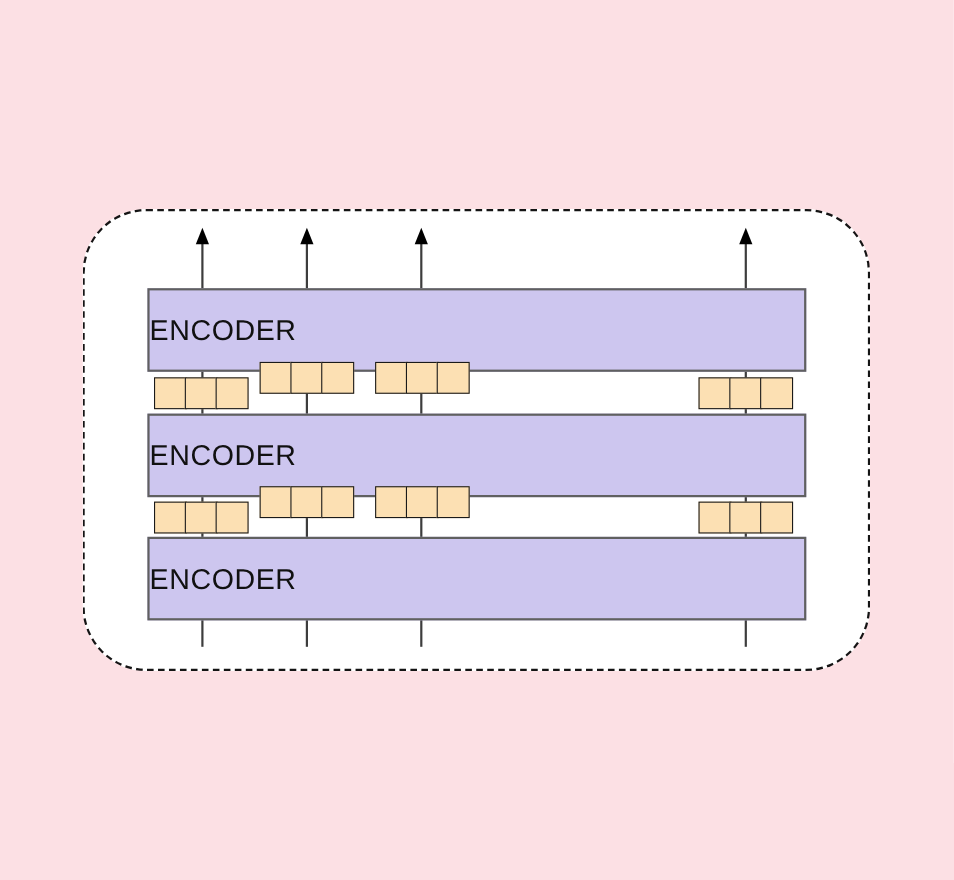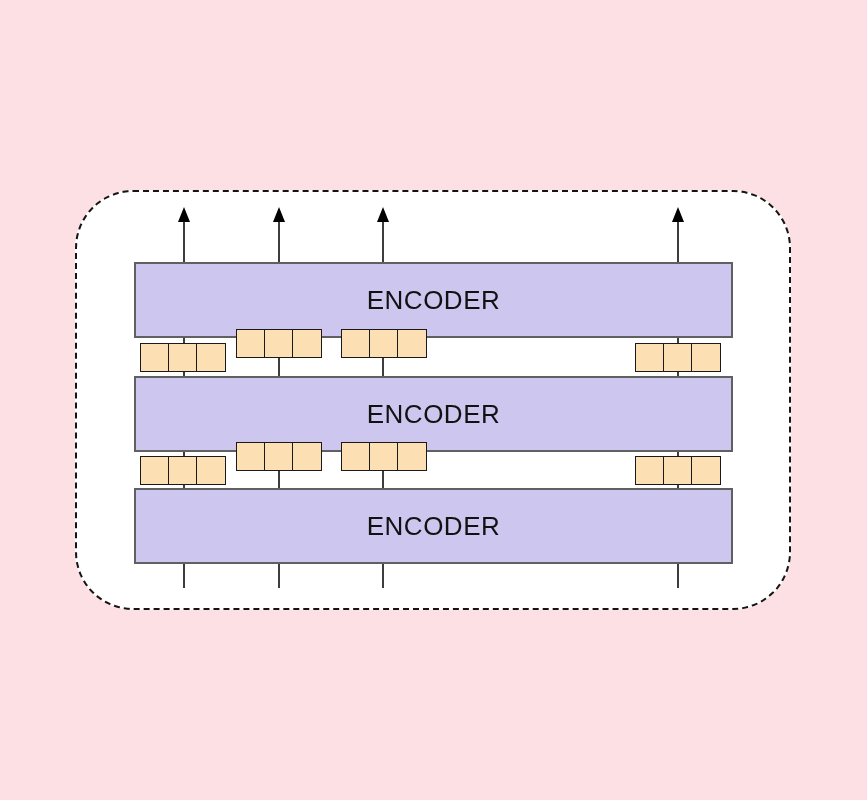--- a/index.html
+++ b/index.html
@@ -45,21 +45,21 @@
     width: 0; height: 0;
     border-left: 6px solid transparent;
     border-right: 6px solid transparent;
     border-bottom: 15px solid var(--arrow, #000000);
   }
   .encoder-bar {
     position: absolute;
     left: 134px; width: 599px; height: 76px;
     background: var(--encoder-fill, #CDC6EF);
     border: 2px solid var(--encoder-border, #606060);
-    display: flex; align-items: center; justify-content: center;
+    display: flex; align-items: center; 
   }
   .encoder-label {
     font-size: 26px;
     letter-spacing: 0.5px;
     color: var(--encoder-text, #111111);
   }
   .bar-1 { top: 262px; }
   .bar-2 { top: 376px; }
   .bar-3 { top: 488px; }
   .token-group {

